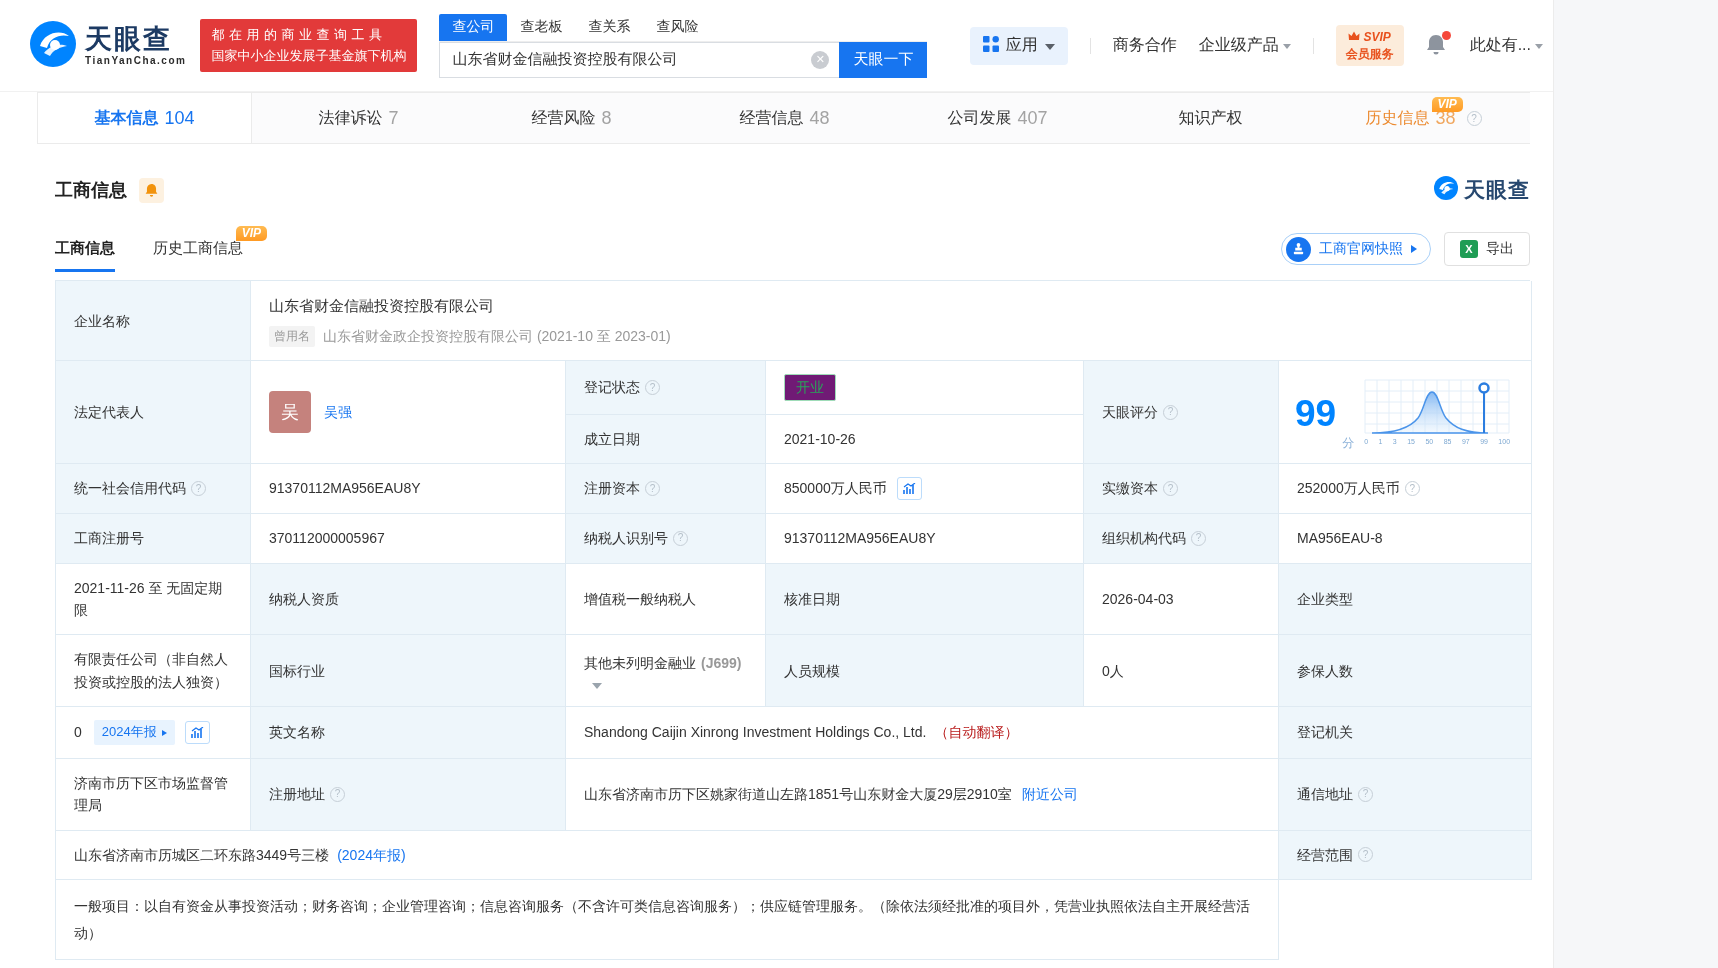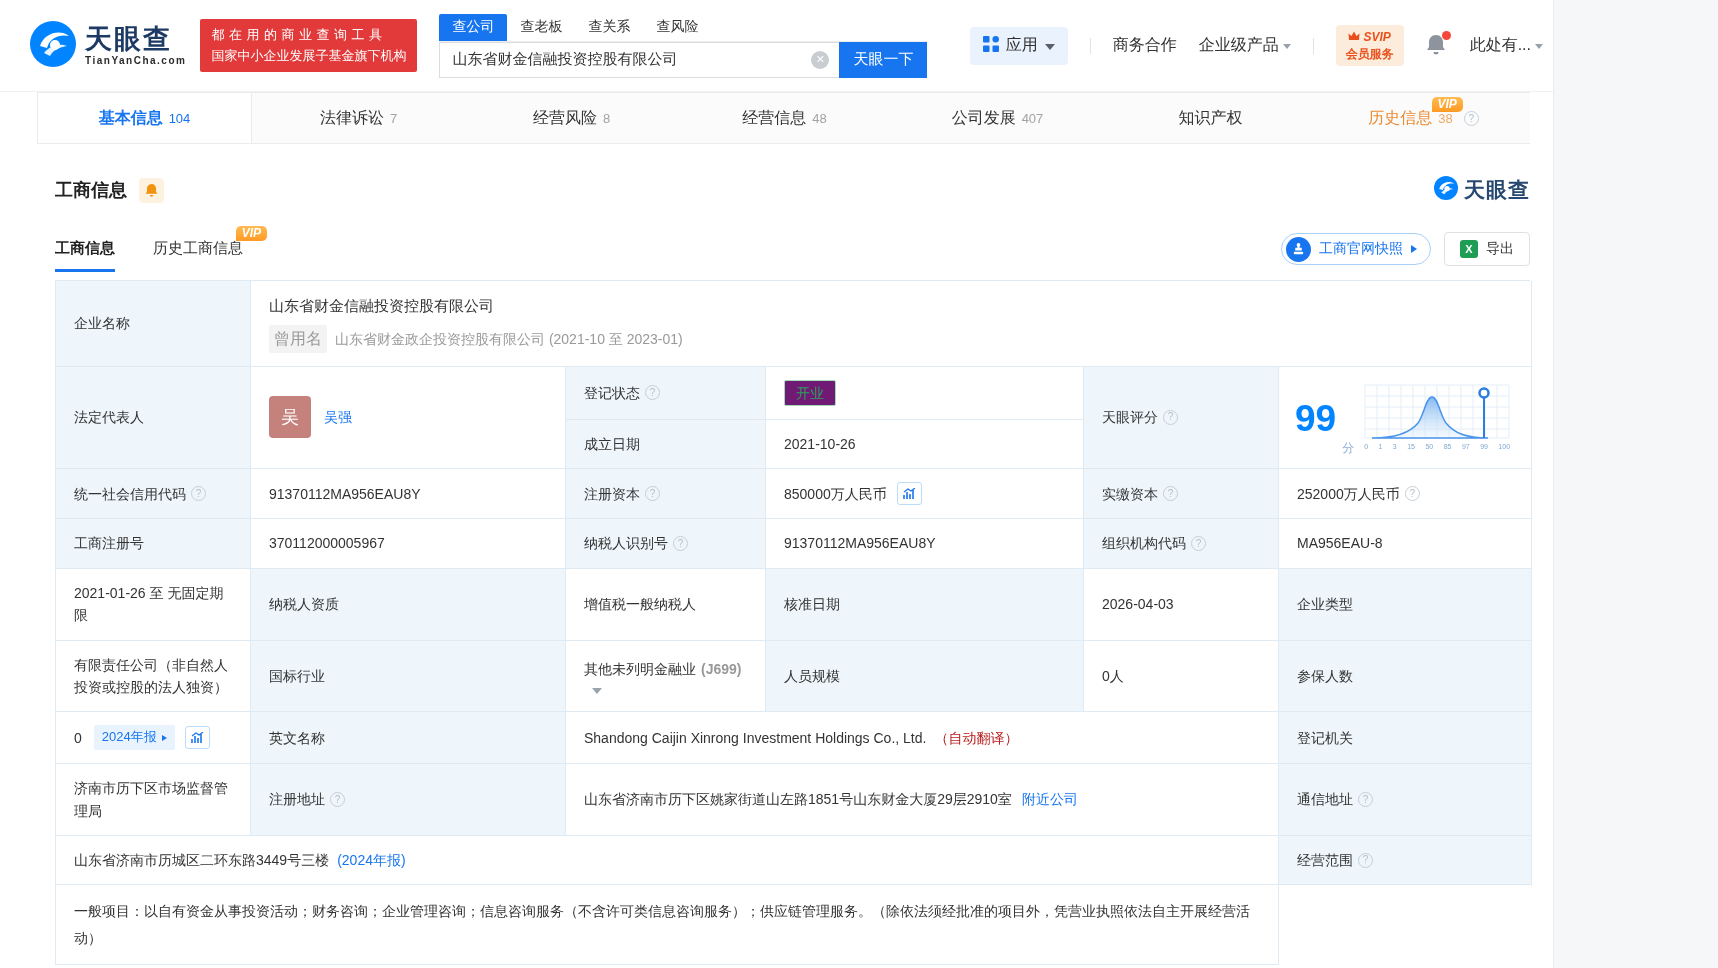--- a/index.html
+++ b/index.html
@@ -29,21 +29,21 @@
   .navlink { color:#333; cursor:pointer; display:flex; align-items:center; gap:4px; }
   .vsep { width:1px; height:16px; background:#e3e3e3; }
   .svip { background:#fcecdb; border-radius:4px; padding:4px 10px; text-align:center; color:#e8511d; font-weight:bold; font-size:12px; line-height:1.35; cursor:pointer; }
   .svip .r1 { display:flex; align-items:center; gap:3px; justify-content:center; font-style:italic; }
   .bell-wrap { position:relative; cursor:pointer; width:22px; height:24px; }
   .red-dot { position:absolute; top:-3px; right:-3px; width:9px; height:9px; border-radius:50%; background:#f5483b; }
 
   
   .main-tabs { display:flex; margin:0 23px 0 37px; height:52px; background:#fbfbfc; border-top:1px solid #ebebeb; border-bottom:1px solid #ebebeb; }
   .mtab { flex:1; display:flex; align-items:center; justify-content:center; gap:6px; font-size:16px; color:#333; cursor:pointer; position:relative; }
-  .mtab .cnt { font-size:13px; color:#a3a3a3; }
+  .mtab .cnt { font-size:18px; color:#a3a3a3; }
   .mtab.active { background:#fff; border-left:1px solid #ebebeb; border-right:1px solid #ebebeb; color:#1775f0; font-weight:bold; }
   .mtab.active .cnt { color:#1775f0; font-weight:normal; }
   .mtab.vip-tab { color:#ec8a2f; }
   .mtab.vip-tab .cnt { color:#f0a861; }
   .vipb { background:linear-gradient(180deg,#ffbb52,#ff9a23); color:#fff; font-size:12px; font-style:italic; font-weight:bold; padding:1px 6px 2px; border-radius:5px 5px 5px 0; line-height:1; }
   .mtab .vipb { position:absolute; top:4px; left:50%; margin-left:8px; }
   .help { display:inline-flex; width:15px; height:15px; border-radius:50%; border:1px solid #c6cfd7; color:#b4bfc9; font-size:10px; align-items:center; justify-content:center; margin-left:5px; cursor:pointer; flex:none; }
   .help::after { content:"?"; }
 
   
@@ -68,21 +68,21 @@
   .info-grid { margin-top:8px; display:grid; grid-template-columns:195px 315px 200px 318px 195px 253px; border-top:1px solid #dfeaf2; border-left:1px solid #dfeaf2; font-size:14px; }
   .cell { border-right:1px solid #dfeaf2; border-bottom:1px solid #dfeaf2; padding:13px 18px; display:flex; align-items:center; line-height:1.6; }
   .lbl { background:#eef6fb; color:#333; }
   .val { background:#fff; flex-wrap:wrap; }
   .span5 { grid-column:span 5; }
   .span3 { grid-column:span 3; }
   .rs2 { grid-row:span 2; }
   .blk { display:block; }
   .cname { font-size:15px; color:#333; }
   .former { margin-top:7px; color:#999; display:flex; align-items:center; gap:8px; }
-  .fbadge { background:#f3f3f3; color:#999; font-size:16px; padding:1px 5px; border-radius:2px; flex:none; }
+  .fbadge { background:#f3f3f3; color:#999; font-size:12px; padding:1px 5px; border-radius:2px; flex:none; }
   .avatar { width:42px; height:42px; border-radius:4px; background:#c5827d; color:#fff; font-size:18px; display:flex; align-items:center; justify-content:center; margin-right:13px; }
   .link { color:#1775f0; cursor:pointer; text-decoration:none; }
   .open-badge { color:#2aa35a; background:#701a75; border:1px solid #9fdcb8; padding:1px 11px; border-radius:2px; }
   .gray { color:#999;font-weight:bold; }
   .note { color:#b91c1c; margin-left:8px; }
   .trend { width:25px; height:23px; border:1px solid #bcdcfb; border-radius:3px; background:#fff; display:inline-flex; align-items:center; justify-content:center; margin-left:10px; cursor:pointer; }
   .rep-badge { background:#e8f3fe; color:#1775f0; font-size:13px; padding:2px 8px; border-radius:2px; margin-left:12px; display:inline-flex; align-items:center; gap:5px; cursor:pointer; }
   .tri-r.xs { border-top-width:3px; border-bottom-width:3px; border-left-width:5px; }
   .dd-caret { width:0; height:0; border-left:5px solid transparent; border-right:5px solid transparent; border-top:6px solid #9aa4ad; margin-left:8px; cursor:pointer; }
   .score-cell { padding:6px 8px 4px 16px; gap:10px; }
@@ -350,21 +350,21 @@
         <span>纳税人识别号</span>
           <span class="help"></span>
       </div>
       <div class="cell val">91370112MA956EAU8Y</div>
       <div class="cell lbl">
         <span>组织机构代码</span>
           <span class="help"></span>
       </div>
       <div class="cell val">MA956EAU-8</div>
 
-      <div class="cell val">2021-01-26 至 无固定期限</div>
+      <div class="cell val">2021-11-26 至 无固定期限</div>
       <div class="cell lbl">纳税人资质</div>
       <div class="cell val">增值税一般纳税人</div>
       <div class="cell lbl">核准日期</div>
       <div class="cell val">2026-04-03</div>
 
       <div class="cell lbl">企业类型</div>
       <div class="cell val">有限责任公司（非自然人投资或控股的法人独资）</div>
       <div class="cell lbl">国标行业</div>
       <div class="cell val">
         <span>其他未列明金融业</span>

